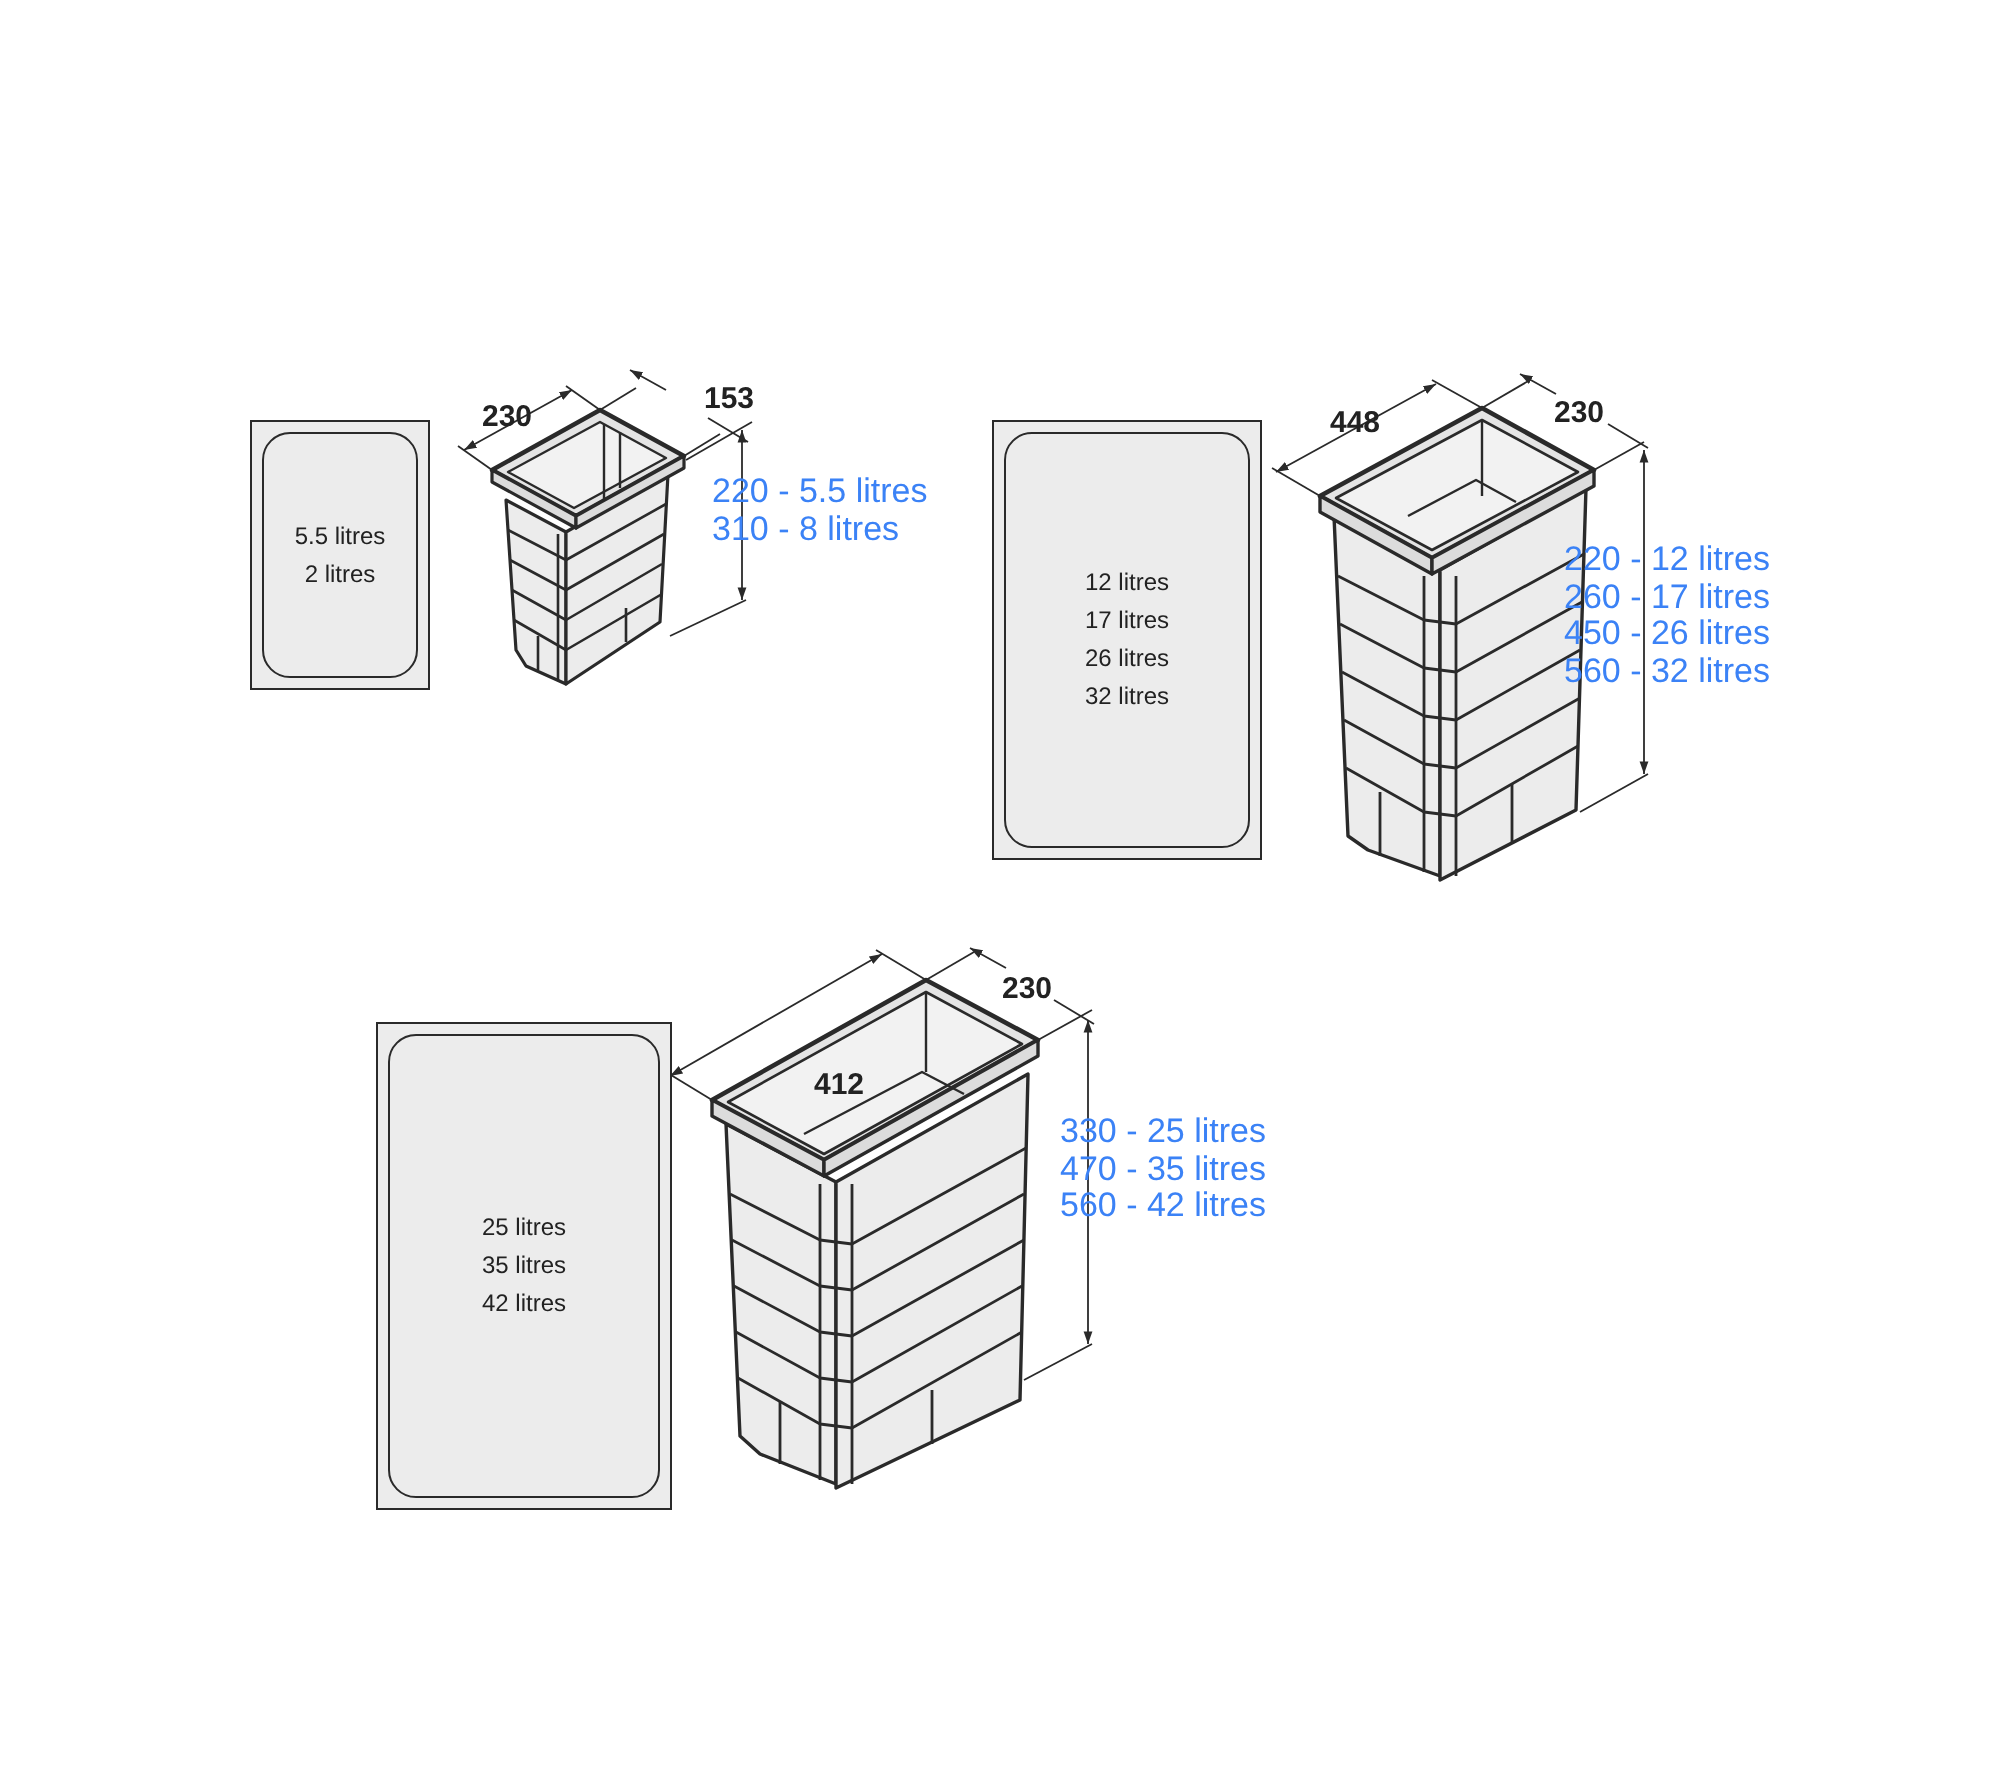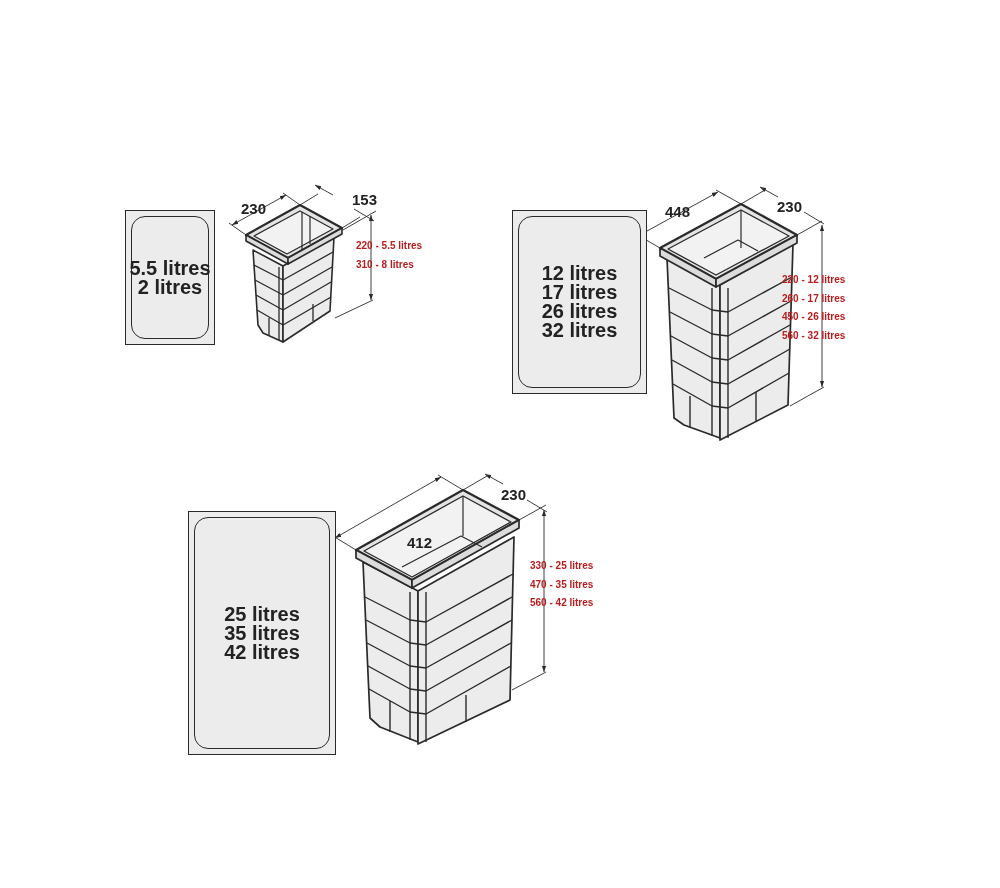--- a/index.html
+++ b/index.html
@@ -1,24 +1,24 @@
 <!DOCTYPE html>
 <html><head>
 <meta charset="utf-8">
 <style>
   html, body { margin: 0; padding: 0; background: #ffffff; }
   body { width: 1000px; height: 888px; position: relative; overflow: hidden; font-family: "Liberation Sans", sans-serif; }
   .stage { position: absolute; left: 0; top: 0; width: 1000px; height: 888px; }
   svg { position: absolute; left: 0; top: 0; }
   .card { position: absolute; box-sizing: border-box; background: #ececec; border: 1.5px solid #2a2a2a; }
   .card-inner { position: absolute; left: 5px; top: 5px; right: 5px; bottom: 5px; border: 1.8px solid #2a2a2a; border-radius: 14px; box-sizing: border-box; }
-  .card-text { position: absolute; left: 0; right: 0; top: 50%; transform: translateY(-50%); text-align: center; font-weight: bold; font-size: 20px; line-height: 19px; color: #222; }
+  .card-text { position: absolute; left: 0; right: 0; top: 50%; transform: translateY(-50%); text-align: center; font-weight: normal; font-size: 12px; line-height: 19px; color: #222; }
   .card-text div { white-space: nowrap; }
   .dim-label { position: absolute; font-weight: bold; font-size: 15px; color: #222; white-space: nowrap; line-height: 18px; }
-  .height-list { position: absolute; font-weight: bold; font-size: 10px; line-height: 18.5px; color: #b91c1c; white-space: nowrap; }
+  .height-list { position: absolute; font-weight: normal; font-size: 17px; line-height: 18.5px; color: #3b82f6; white-space: nowrap; }
 </style>
 </head>
 <body>
 
 <div class="stage">
 
   <div class="card" style="left:125px; top:210px; width:90px; height:135px;">
     <div class="card-inner"></div>
     <div class="card-text">
       <div>5.5 litres</div>
@@ -151,21 +151,21 @@
     </g>
   </svg>
 
   <div class="dim-label" style="left:241px; top:200px;">230</div>
   <div class="dim-label" style="left:352px; top:191px;">153</div>
   <div class="height-list" style="left:356px; top:237px;">
     <div>220 - 5.5 litres</div>
     <div>310 - 8 litres</div>
   </div>
 
-  <div class="card" style="left:512px; top:210px; width:135px; height:184px;">
+  <div class="card" style="left:496px; top:210px; width:135px; height:220px;">
     <div class="card-inner"></div>
     <div class="card-text">
       <div>12 litres</div>
       <div>17 litres</div>
       <div>26 litres</div>
       <div>32 litres</div>
     </div>
   </div>
   <div class="dim-label" style="left:665px; top:203px;">448</div>
   <div class="dim-label" style="left:777px; top:198px;">230</div>

